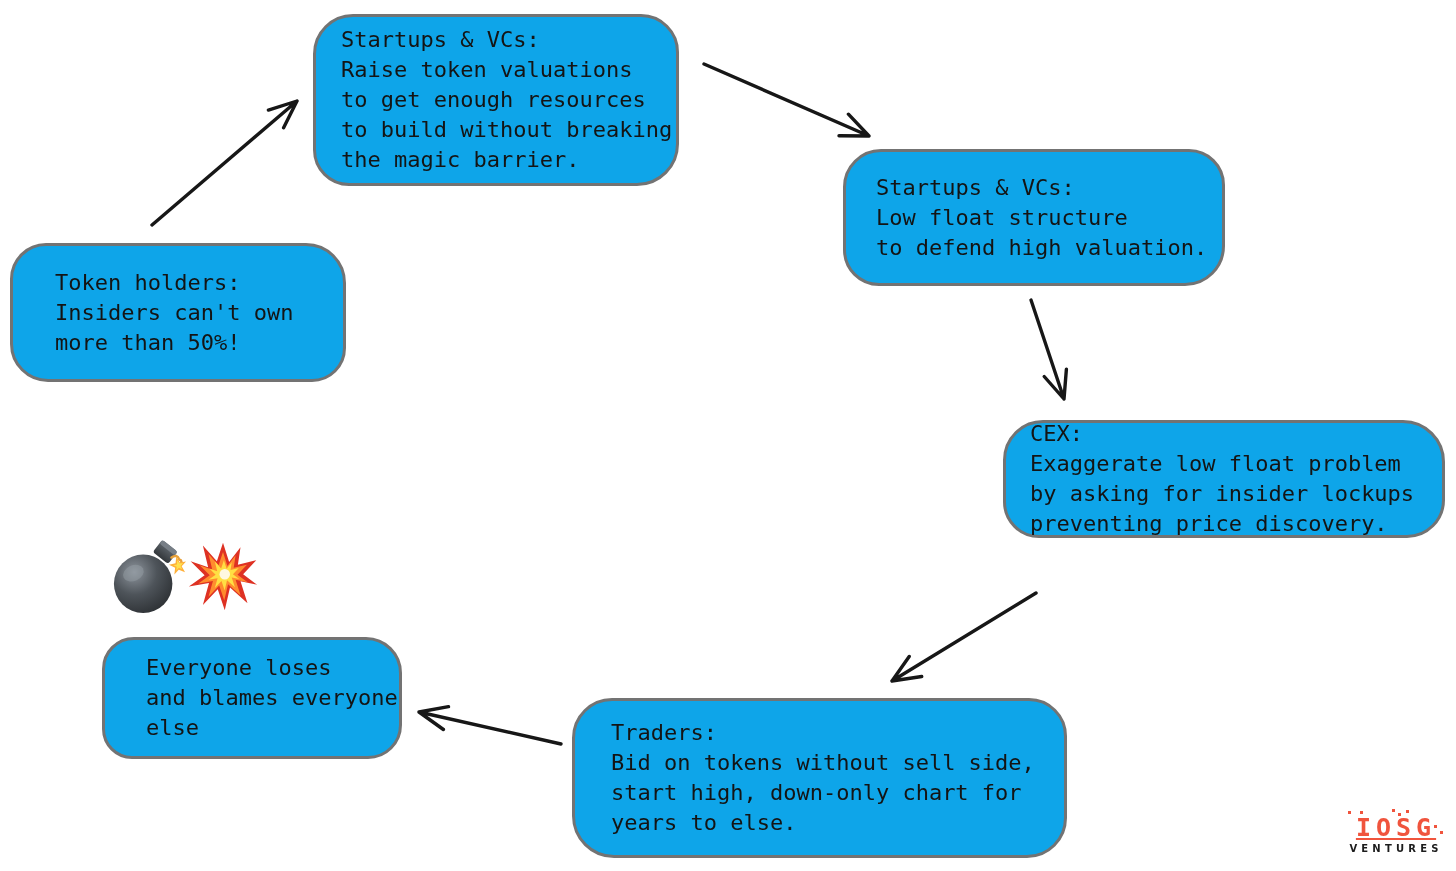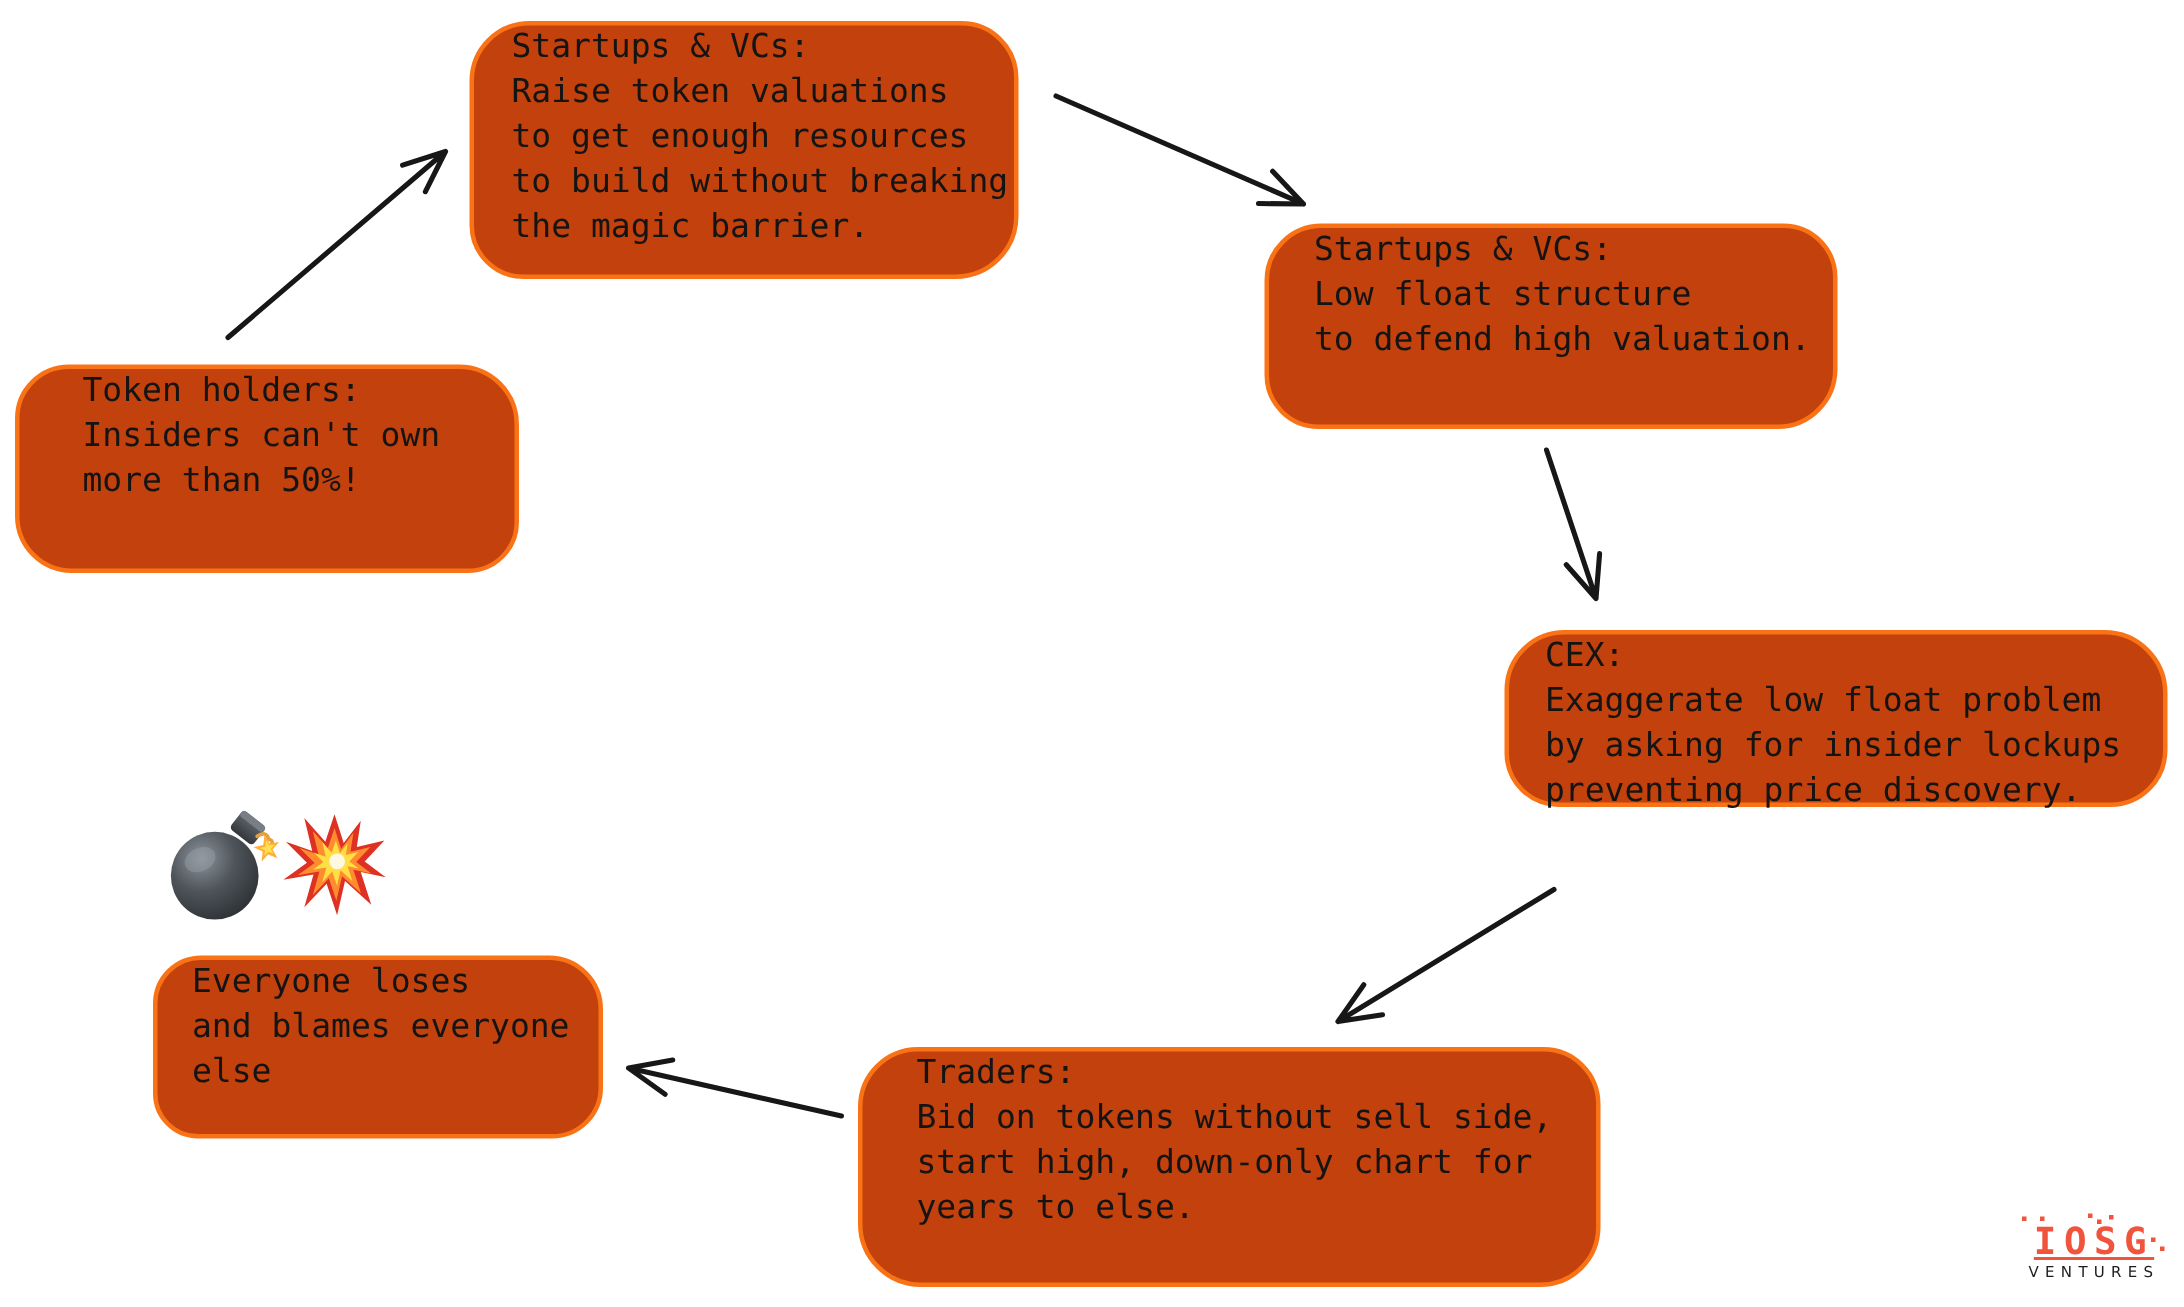--- a/index.html
+++ b/index.html
@@ -18,39 +18,39 @@
   .arrows {
     position: absolute;
     left: 0; top: 0;
     width: 1456px;
     height: 871px;
     pointer-events: none;
   }
   .node {
     position: absolute;
     box-sizing: border-box;
-    border: 3px solid #f97316;
-    background: #c2410c;
+    border: 3px solid #737373;
+    background: #0ea5e9;
     display: flex;
-    align-items: flex-start;
+    align-items: center;
   }
   .node-text {
     white-space: pre-line;
     font-size: 22px;
     line-height: 30px;
     color: #141414;
     letter-spacing: 0px;
   }
   
   #node-startups-raise { left: 313px; top: 14px;  width: 366px; height: 172px; border-radius: 40px 38px 42px 36px; padding-left: 25px; }
   #node-token-holders  { left: 10px;  top: 243px; width: 336px; height: 139px; border-radius: 36px 40px 34px 38px; padding-left: 42px; }
   #node-startups-float { left: 843px; top: 149px; width: 382px; height: 137px; border-radius: 38px 36px 40px 36px; padding-left: 30px; }
   #node-cex            { left: 1003px; top: 420px; width: 442px; height: 118px; border-radius: 40px 42px 38px 36px; padding-left: 24px; }
   #node-traders        { left: 572px; top: 698px; width: 495px; height: 160px; border-radius: 40px 38px 40px 42px; padding-left: 36px; }
-  #node-everyone-loses { left: 102px; top: 637px; width: 300px; height: 122px; border-radius: 32px 36px 34px 30px; padding-left: 23px; }
+  #node-everyone-loses { left: 102px; top: 637px; width: 300px; height: 122px; border-radius: 32px 36px 34px 30px; padding-left: 41px; }
 
   .emoji {
     position: absolute;
   }
   #bomb-emoji { left: 110px; top: 538px; width: 78px; height: 78px; }
   #explosion-emoji { left: 188px; top: 541px; width: 70px; height: 70px; }
 
   .logo {
     position: absolute;
     left: 1348px;
@@ -76,20 +76,21 @@
     box-shadow: 12px 0 0 #f0543d, 44px -2px 0 #f0543d, 50px 2px 0 #f0543d,
                 58px -1px 0 #f0543d, 86px 14px 0 #f0543d, 92px 20px 0 #f0543d;
   }
   .logo-sub {
     margin-top: 3px;
     font-family: "DejaVu Sans", "Liberation Sans", sans-serif;
     font-size: 10px;
     letter-spacing: 4.2px;
     color: #1c1c1c;
     white-space: nowrap;
+    font-weight: bold;
   }
 </style>
 </head>
 <body>
 
 <div class="canvas">
 
   <svg class="arrows" viewBox="0 0 1456 871" xmlns="http://www.w3.org/2000/svg">
     <g stroke="#171717" stroke-width="3.4" fill="none" stroke-linecap="round" stroke-linejoin="round">
       <path d="M152,225 L297,101 M283.6,127.8 L297,101 L268.4,110.1"></path>

